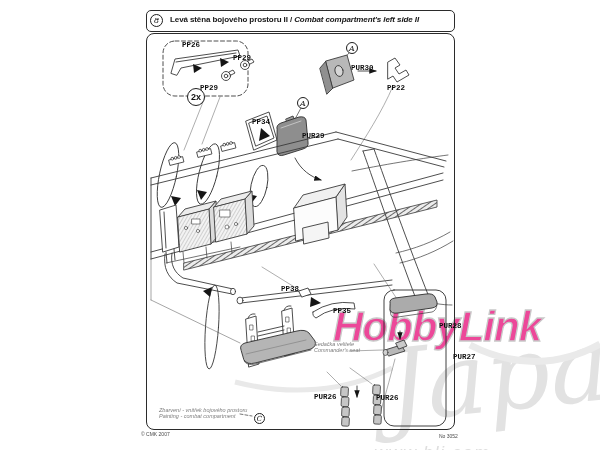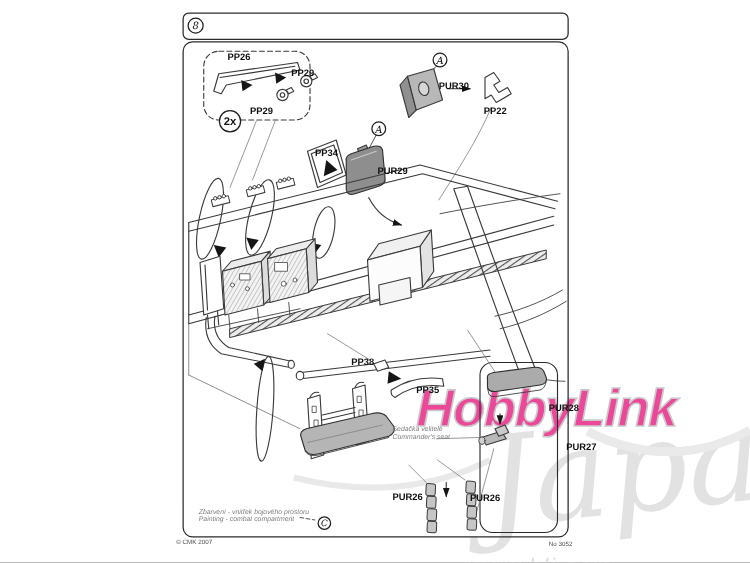--- a/index.html
+++ b/index.html
@@ -6,21 +6,21 @@
   .sheet{position:relative;width:600px;height:450px;background:#ffffff;overflow:hidden;
          font-family:"Liberation Sans",sans-serif;}
   
   .frame{position:absolute;border:1.3px solid #2b2b2b;border-radius:6px;background:transparent;}
   
   .marker{position:absolute;border:1px solid #1e1e1e;border-radius:50%;background:#fff;
           display:flex;align-items:center;justify-content:center;
           font-family:"DejaVu Serif",serif;font-style:italic;color:#111;box-sizing:border-box;}
   
   .plabel{position:absolute;font-weight:bold;font-size:7.5px;color:#0f0f0f;white-space:nowrap;
-          font-family:Liberation Sans, sans-serif;text-align:center;}
+          font-family:Liberation Mono, monospace;text-align:center;}
   .note{position:absolute;font-style:italic;font-size:5.5px;line-height:6px;color:#7d7d7d;white-space:nowrap;}
   .tiny{position:absolute;font-size:5px;color:#4a4a4a;white-space:nowrap;}
   
   .title{position:absolute;left:170px;top:14.5px;font-size:8px;font-weight:bold;color:#151515;
          white-space:nowrap;letter-spacing:-0.1px;}
   .title .en{font-style:italic;}
   
   .wm-hobby{position:absolute;left:333px;top:303px;font:italic 900 42px "Liberation Sans",sans-serif;
             color:#ec4899;-webkit-text-stroke:1.3px #c9c9c9;letter-spacing:-1px;white-space:nowrap;}
   .wm-japan{position:absolute;left:386px;top:314px;font:italic 100px "DejaVu Serif",serif;
@@ -204,22 +204,25 @@
       <path d="M240,414 L252,416" stroke-dasharray="3 2" stroke-width="0.7"></path>
     </g>
   </svg>
 
   <div class="frame" style="left:146px;top:10px;width:307px;height:20px;border-radius:5px;"></div>
   <div class="frame" style="left:146px;top:33px;width:307px;height:395px;border-radius:8px;"></div>
 
   <div class="marker" style="left:150px;top:13.5px;width:13px;height:13px;font-size:8px;">
       <span>8</span>
     </div>
-
-  <div class="marker" style="left:175px;top:88px;width:18px;height:18px;font-size:9px;font-weight:bold;font-style:normal;font-family:'Liberation Sans',sans-serif;">
+  <div class="title">
+    <span class="cs">Levá stěna bojového prostoru II</span><span> / </span><span class="en">Combat compartment's left side II</span>
+  </div>
+
+  <div class="marker" style="left:187px;top:88px;width:18px;height:18px;font-size:9px;font-weight:bold;font-style:normal;font-family:'Liberation Sans',sans-serif;">
       <span>2x</span>
     </div>
   <div class="marker" style="left:346px;top:42px;width:12px;height:12px;font-size:8px;">
       <span>A</span>
     </div>
   <div class="marker" style="left:297px;top:97px;width:12px;height:12px;font-size:8px;">
       <span>A</span>
     </div>
   <div class="marker" style="left:254px;top:413px;width:11px;height:11px;font-size:7px;">
       <span>C</span>

